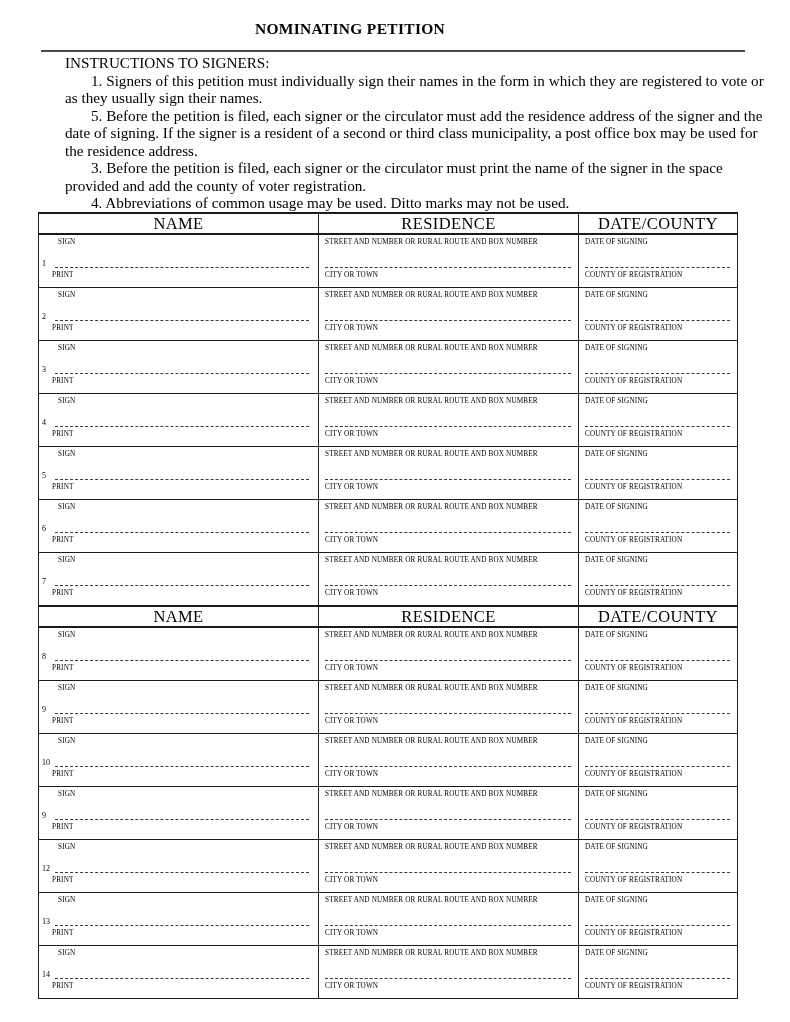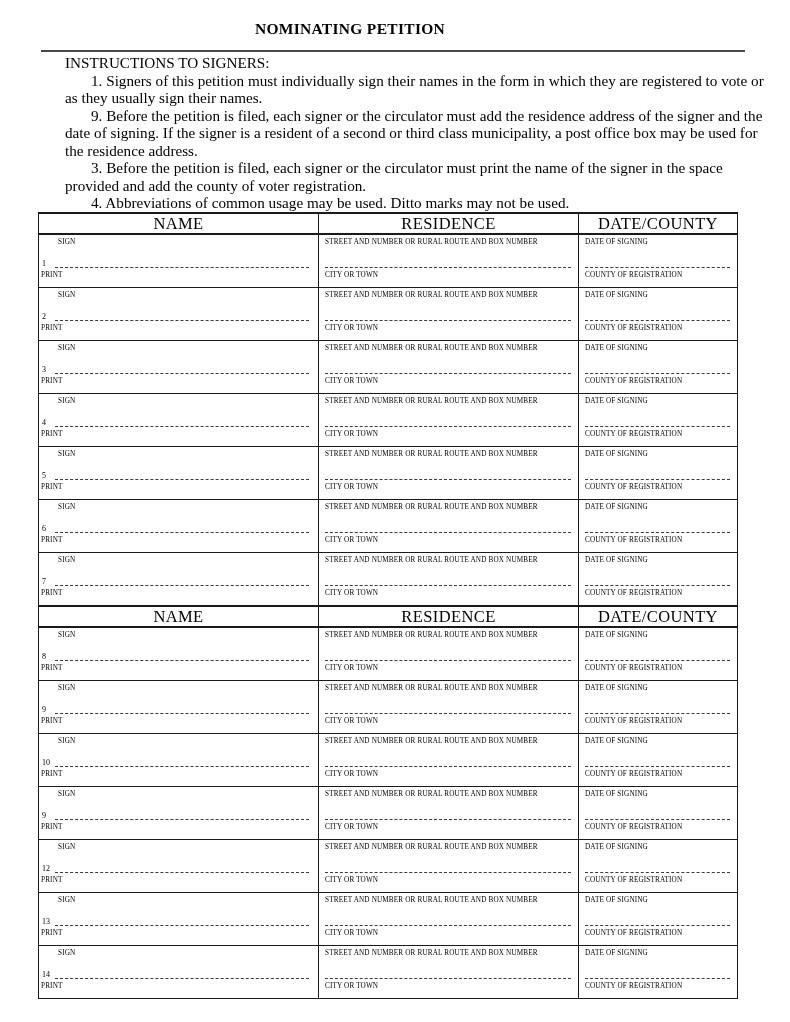--- a/index.html
+++ b/index.html
@@ -106,21 +106,21 @@
     font-size: 7.2px;
     letter-spacing: 0.15px;
     font-family: "Liberation Serif", "DejaVu Serif", serif;
     white-space: nowrap;
   }
   .cap-top  { top: 3px; }
   .cap-bot  { top: 36px; }
 
   
   .c1 .cap-top { left: 19px; }
-  .c1 .cap-bot { left: 2px; }
+  .c1 .cap-bot { left: 13px; }
   .c2 .cap-top { left: 6px; }
   .c2 .cap-bot { left: 6px; }
   .c3 .cap-top { left: 6px; }
   .c3 .cap-bot { left: 6px; }
 
   
   .dline {
     position: absolute;
     top: 32px;
     height: 0;
@@ -145,21 +145,21 @@
 
 <div class="page">
 
   <div class="doc-title">NOMINATING PETITION</div>
 
   <div class="title-rule"></div>
 
   <div class="instructions">
     <span class="instr-heading">INSTRUCTIONS TO SIGNERS:</span>
     <span class="instr-item">1. Signers of this petition must individually sign their names in the form in which they are registered to vote or as they usually sign their names.</span>
-    <span class="instr-item">9. Before the petition is filed, each signer or the circulator must add the residence address of the signer and the date of signing. If the signer is a resident of a second or third class municipality, a post office box may be used for the residence address.</span>
+    <span class="instr-item">5. Before the petition is filed, each signer or the circulator must add the residence address of the signer and the date of signing. If the signer is a resident of a second or third class municipality, a post office box may be used for the residence address.</span>
     <span class="instr-item">3. Before the petition is filed, each signer or the circulator must print the name of the signer in the space provided and add the county of voter registration.</span>
     <span class="instr-item">4. Abbreviations of common usage may be used. Ditto marks may not be used.</span>
   </div>
 
   <table class="petition-table">
     <colgroup>
       <col class="c-name">
       <col class="c-res">
       <col class="c-date">
     </colgroup>

